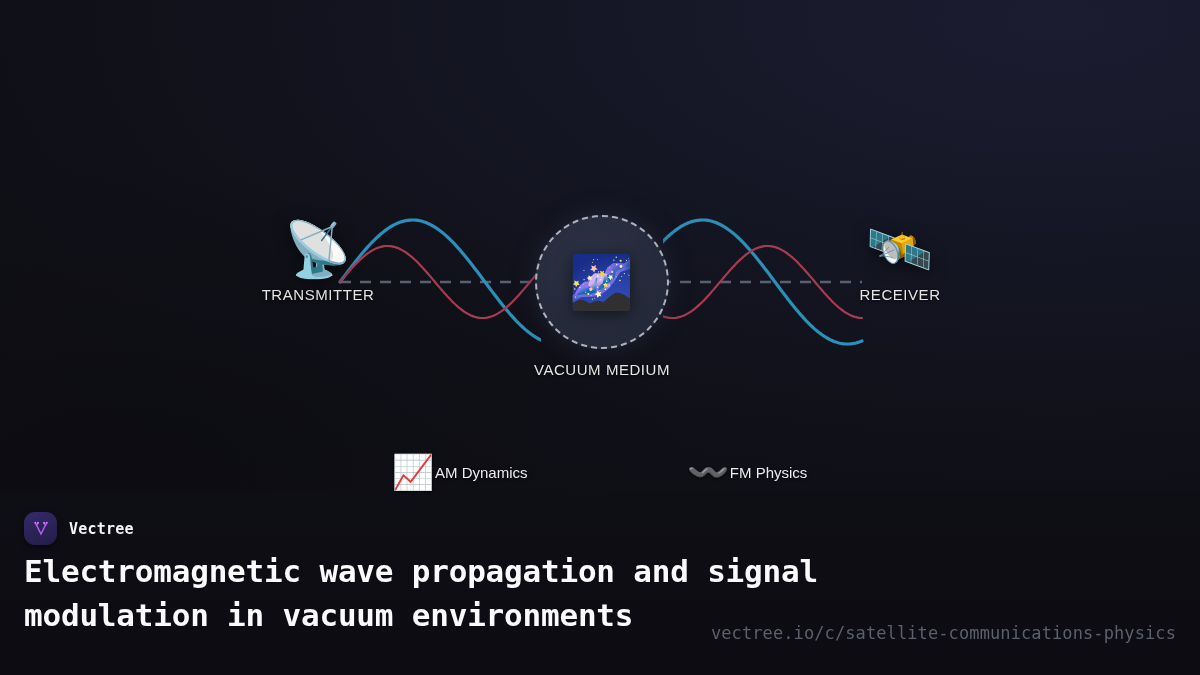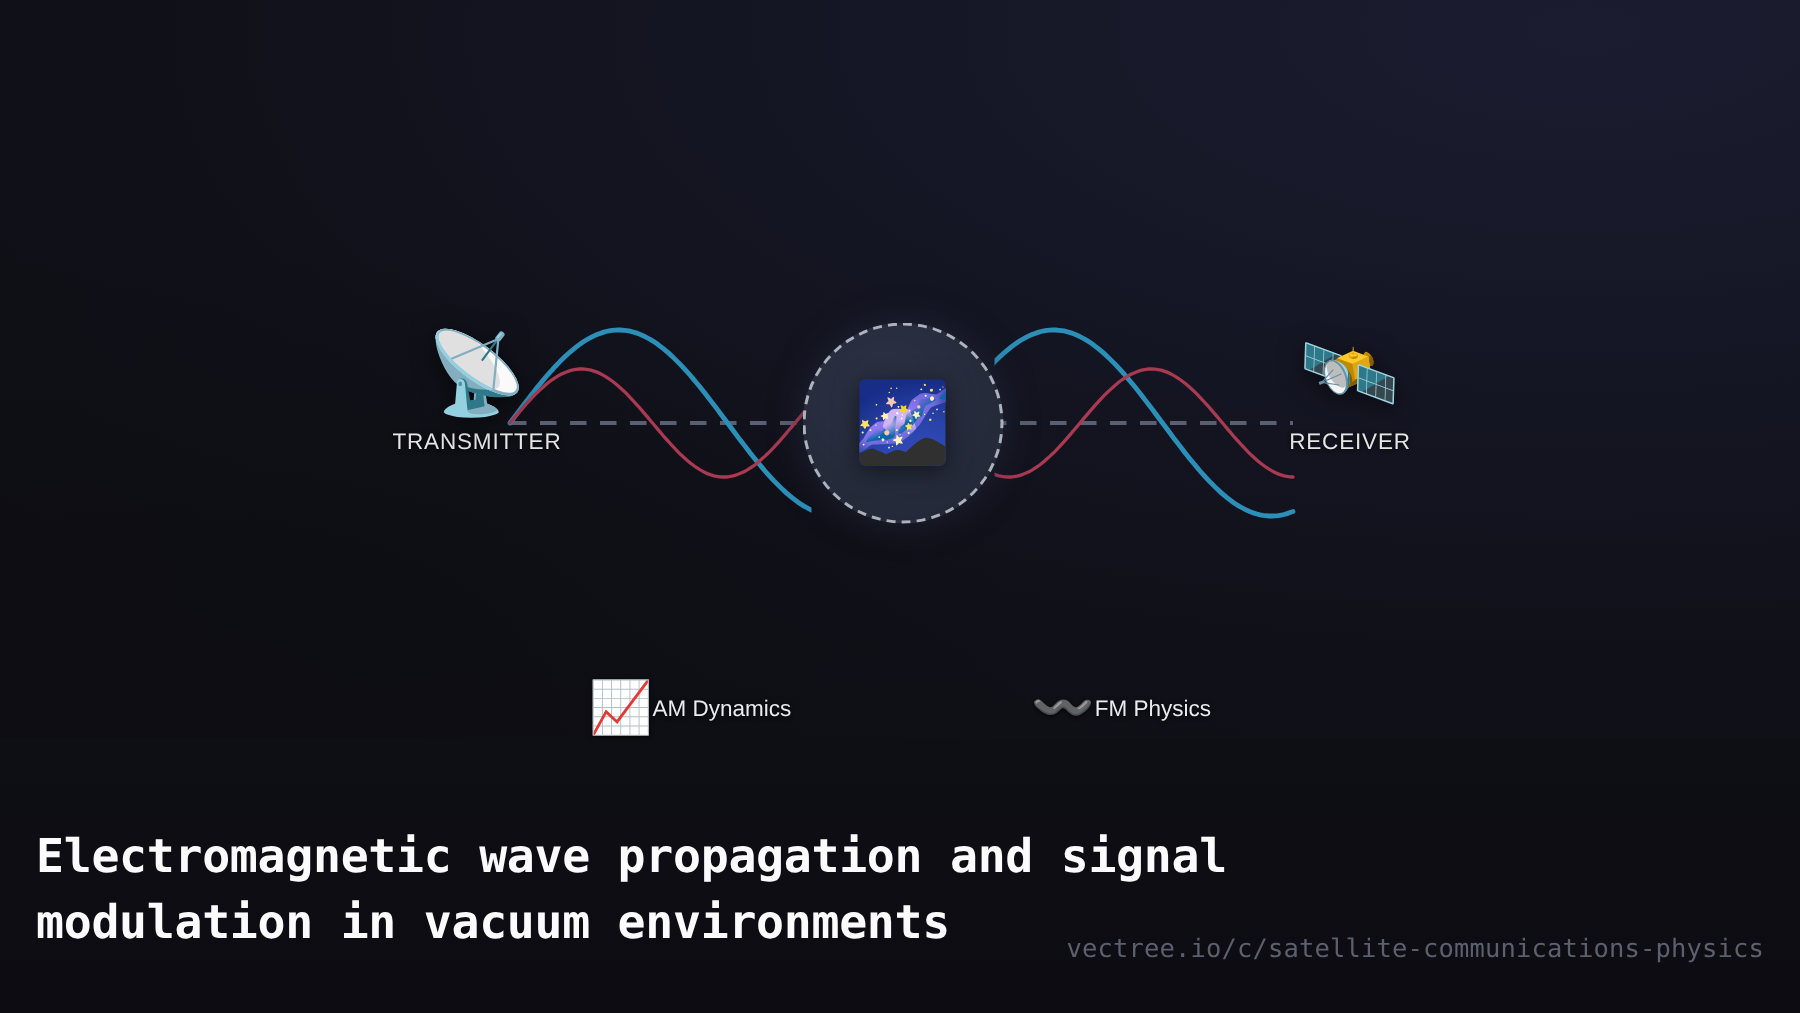--- a/index.html
+++ b/index.html
@@ -146,36 +146,57 @@
 
   <div class="node" id="node-transmitter">
     <div class="node-emoji">📡</div>
     <div class="node-label">TRANSMITTER</div>
   </div>
 
   <div class="node" id="node-medium">
     <div class="medium-circle">
       <div class="node-emoji">🌌</div>
     </div>
+    <div class="node-label">VACUUM MEDIUM</div>
   </div>
 
   <div class="node" id="node-receiver">
     <div class="node-emoji">🛰️</div>
     <div class="node-label">RECEIVER</div>
   </div>
 
   <div class="legend">
     <div class="legend-item">
       <span class="legend-icon">📈</span>
       <span>AM Dynamics</span>
     </div>
     <div class="legend-item">
       <span class="legend-icon">〰️</span>
       <span>FM Physics</span>
     </div>
   </div>
 
+  <div class="brand-row">
+    <div class="brand-badge">
+      <svg width="20" height="20" viewBox="0 0 24 24">
+        <g stroke="#c060f0" stroke-width="1.7" fill="none" stroke-linecap="round">
+          <path d="M6.6 7.2 L12 18 L17.4 7.2"></path>
+          <path d="M6.6 7.2 L5.2 4.6"></path>
+          <path d="M6.6 7.2 L8.2 4.8"></path>
+          <path d="M17.4 7.2 L18.9 4.6"></path>
+          <path d="M17.4 7.2 L15.8 4.8"></path>
+        </g>
+        <g fill="#d87bff">
+          <circle cx="5.1" cy="4.3" r="1.15"></circle>
+          <circle cx="8.4" cy="4.5" r="1.15"></circle>
+          <circle cx="18.9" cy="4.3" r="1.15"></circle>
+          <circle cx="15.7" cy="4.5" r="1.15"></circle>
+        </g>
+      </svg>
+    </div>
+    <div class="brand-name">Vectree</div>
+  </div>
 
   <div class="headline">Electromagnetic wave propagation and signal modulation in vacuum environments</div>
 
   <div class="url">vectree.io/c/satellite-communications-physics</div>
 
 </div>
 
 </body></html>

